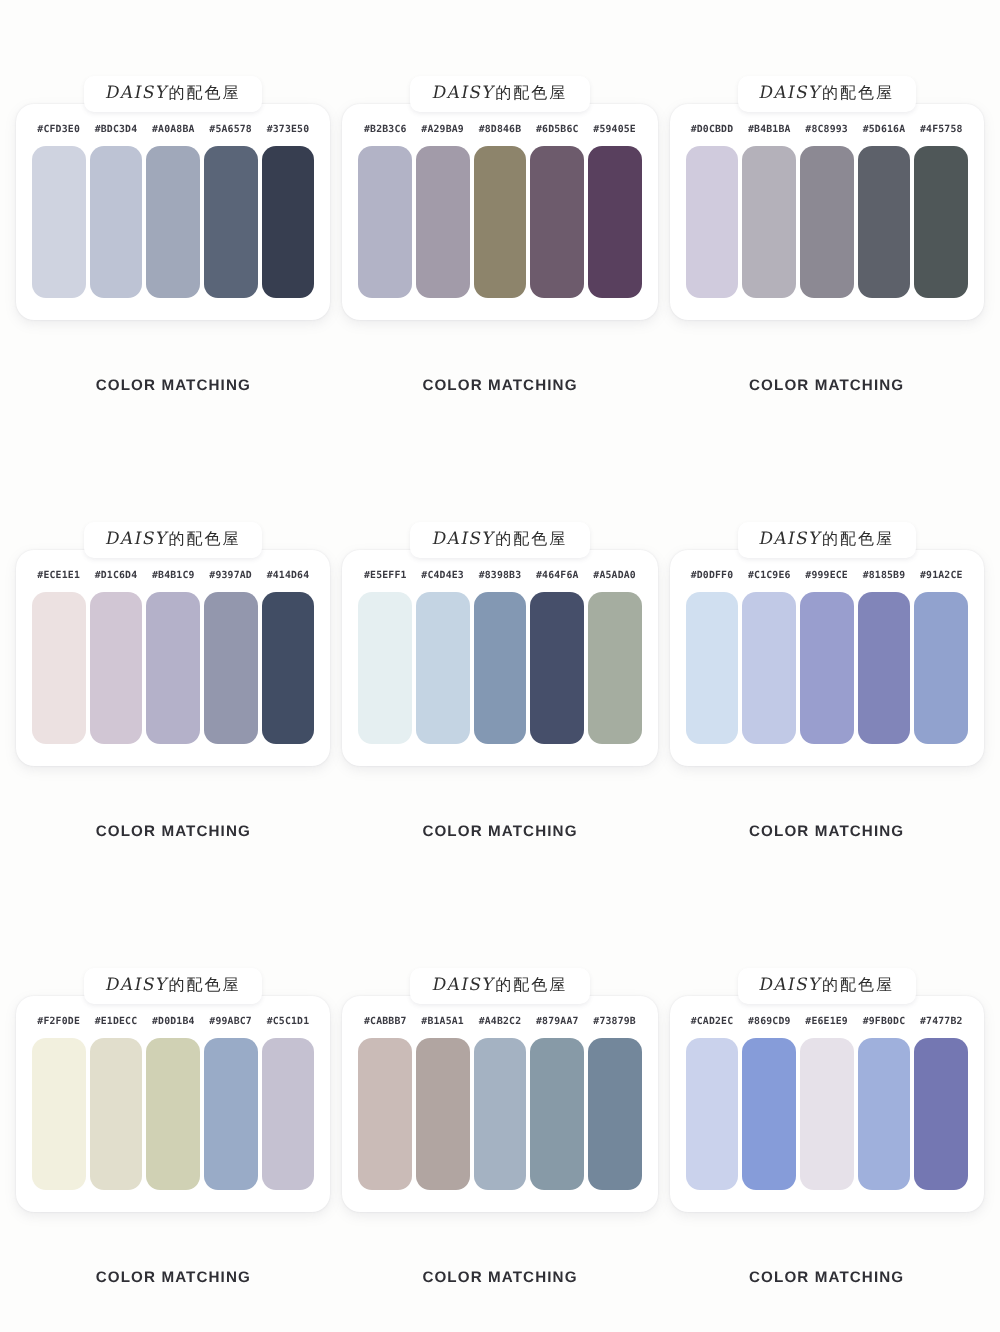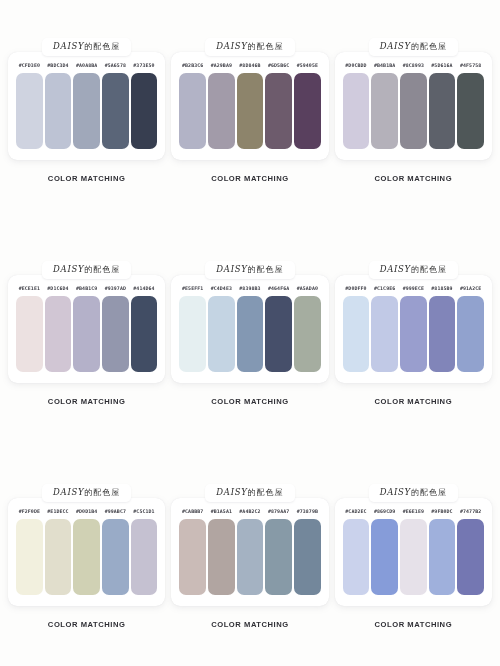--- a/index.html
+++ b/index.html
@@ -97,21 +97,21 @@
     column-gap: 2px;
     padding: 0 1px;
   }
 
   .swatch {
     height: 76px;
     border-radius: 7px;
   }
 
   .caption {
-    margin-top: 14px;
+    margin-top: 28px;
     font-size: 7.6px;
     font-weight: bold;
     letter-spacing: 0.55px;
     color: #2f2f35;
     text-align: center;
   }
 </style>
 </head>
 <body>
 

